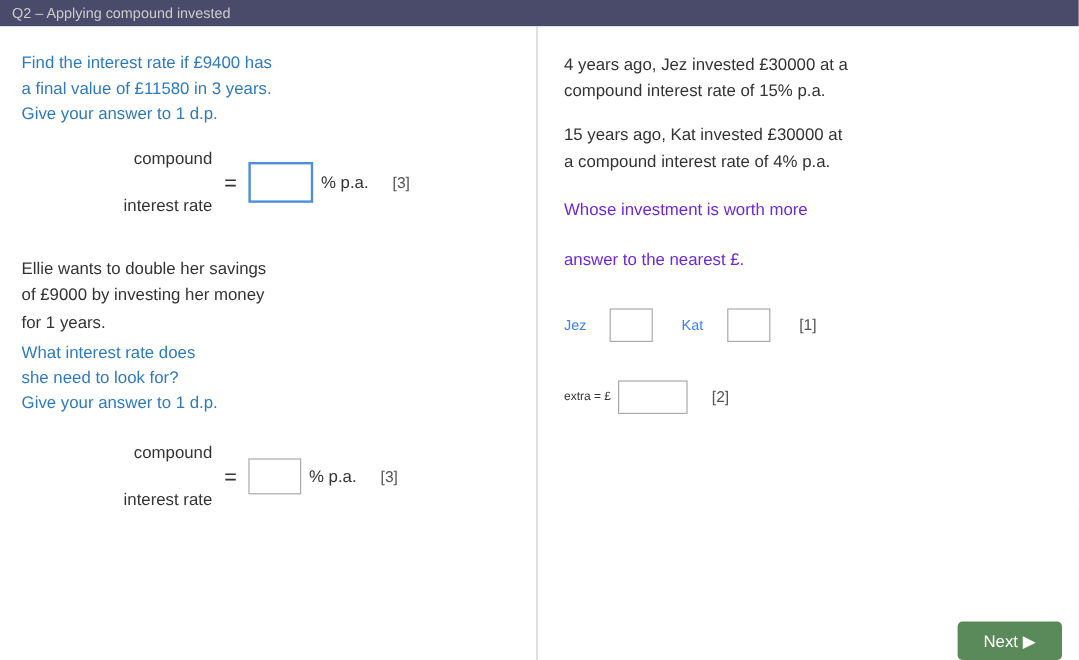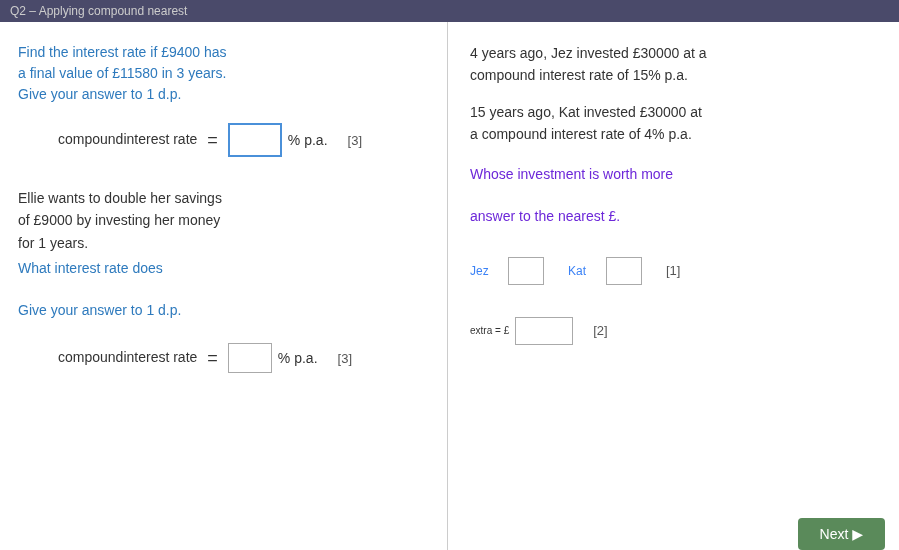--- a/index.html
+++ b/index.html
@@ -132,30 +132,31 @@
       background: #5a8a5a;
       color: white;
       border: none;
       padding: 8px 22px;
       font-size: 14px;
       border-radius: 4px;
       cursor: pointer;
     }
     .compound-label {
       display: inline-flex;
-      flex-direction: row;
+      flex-direction: column;
       align-items: flex-end;
       line-height: 1.4;
+      margin-left: 45px;
     }
   </style>
 </head>
 <body>
 
 <div class="top-bar">
-  <span>Q2 – Applying compound nearest</span>
+  <span>Q2 – Applying compound invested</span>
 </div>
 
 <div class="main-content">
 
   <div class="left-panel">
 
     <div>
       <div class="blue-text">
         <span>Find the interest rate if £9400 has</span><br>
         <span>a final value of £11580 in 3 years.</span><br>
@@ -176,21 +177,21 @@
     </div>
 
     <div class="section-gap-large" style="margin-top:30px;">
       <div class="black-text">
         <span>Ellie wants to double her savings</span><br>
         <span>of £9000 by investing her money</span><br>
         <span>for 1 years.</span>
       </div>
       <div class="blue-text" style="margin-top:4px;">
         <span>What interest rate does</span><br>
-        <br>
+        <span>she need to look for?</span><br>
         <span>Give your answer to 1 d.p.</span>
       </div>
     </div>
 
     <div class="answer-row" style="margin-top:22px; margin-left:40px;">
       <div class="compound-label answer-label">
         <span>compound</span>
           <br>
         <span>interest rate</span>
       </div>

